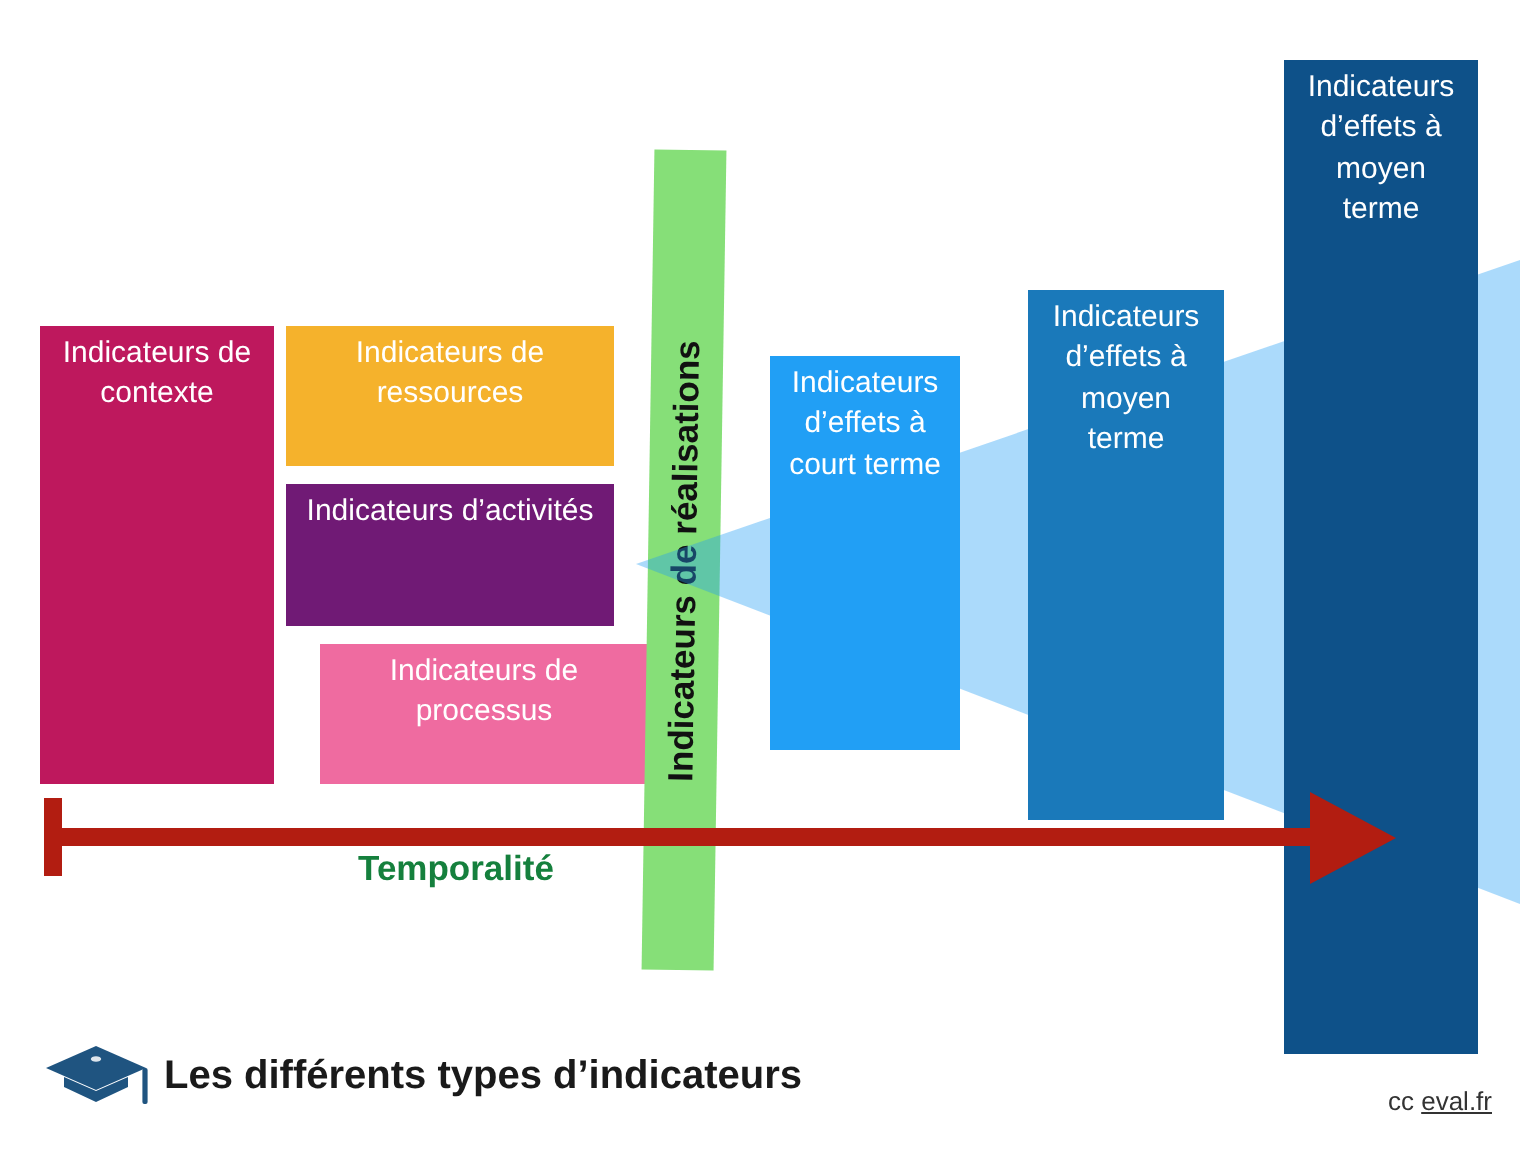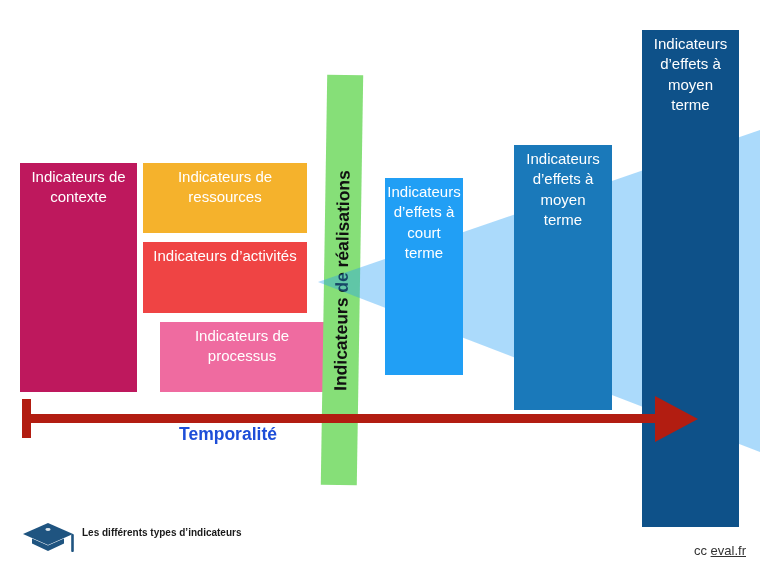--- a/index.html
+++ b/index.html
@@ -15,50 +15,50 @@
   .box-activites  {left:143px; top:242px; width:164px; height:71px;}
   .box-processus  {left:160px; top:322px; width:164px; height:70px;}
 
   .bar-realisations{position:absolute;left:324px;top:75px;width:36px;height:410px;
        transform:rotate(0.9deg);display:flex;align-items:center;justify-content:center;z-index:1;}
   .bar-realisations .vlbl{transform:rotate(-90deg);white-space:nowrap;
        font-weight:bold;color:#111;font-size:17.5px;}
 
   .funnel-svg{position:absolute;left:0;top:0;z-index:2;pointer-events:none;}
 
-  .box-court {left:385px; top:178px; width:78px;  height:197px; z-index:3;}
+  .box-court {left:385px; top:178px; width:95px;  height:197px; z-index:3;}
   .box-moyen {left:514px; top:145px; width:98px;  height:265px; z-index:3;}
   .box-long  {left:642px; top:30px;  width:97px;  height:497px; z-index:3;}
 
   .arrow-svg{position:absolute;left:0;top:0;z-index:4;pointer-events:none;}
 
   .temporalite{position:absolute;left:128px;top:424px;width:200px;text-align:center;
-       font-weight:bold;color:#1d4ed8;font-size:17.5px;z-index:5;}
+       font-weight:bold;color:#15803d;font-size:17.5px;z-index:5;}
 
   .footer-title{position:absolute;left:82px;top:527px;font-weight:bold;color:#1a1a1a;
-       font-size:10px;z-index:5;}
+       font-size:20px;z-index:5;}
   .cap-svg{position:absolute;left:20px;top:517px;z-index:5;}
 
   .credit{position:absolute;right:22px;top:543px;font-size:13px;color:#333;z-index:5;}
   .credit a{color:#333;text-decoration:underline;}
 </style>
 </head>
 <body>
 
 <div class="canvas">
 
   <div class="box box-contexte" style="background-color: #be185d;">
     <span class="lbl">Indicateurs de contexte</span>
   </div>
 
   <div class="box box-ressources" style="background-color: rgb(245, 178, 44);">
     <span class="lbl">Indicateurs de ressources</span>
   </div>
 
-  <div class="box box-activites" style="background-color: #ef4444;">
+  <div class="box box-activites" style="background-color: #701a75;">
     <span class="lbl">Indicateurs d’activités</span>
   </div>
 
   <div class="box box-processus" style="background-color: rgb(239, 107, 160);">
     <span class="lbl">Indicateurs de processus</span>
   </div>
 
   <div class="bar-realisations" style="background-color: rgb(134, 223, 120);">
     <span class="vlbl">Indicateurs de réalisations</span>
   </div>

